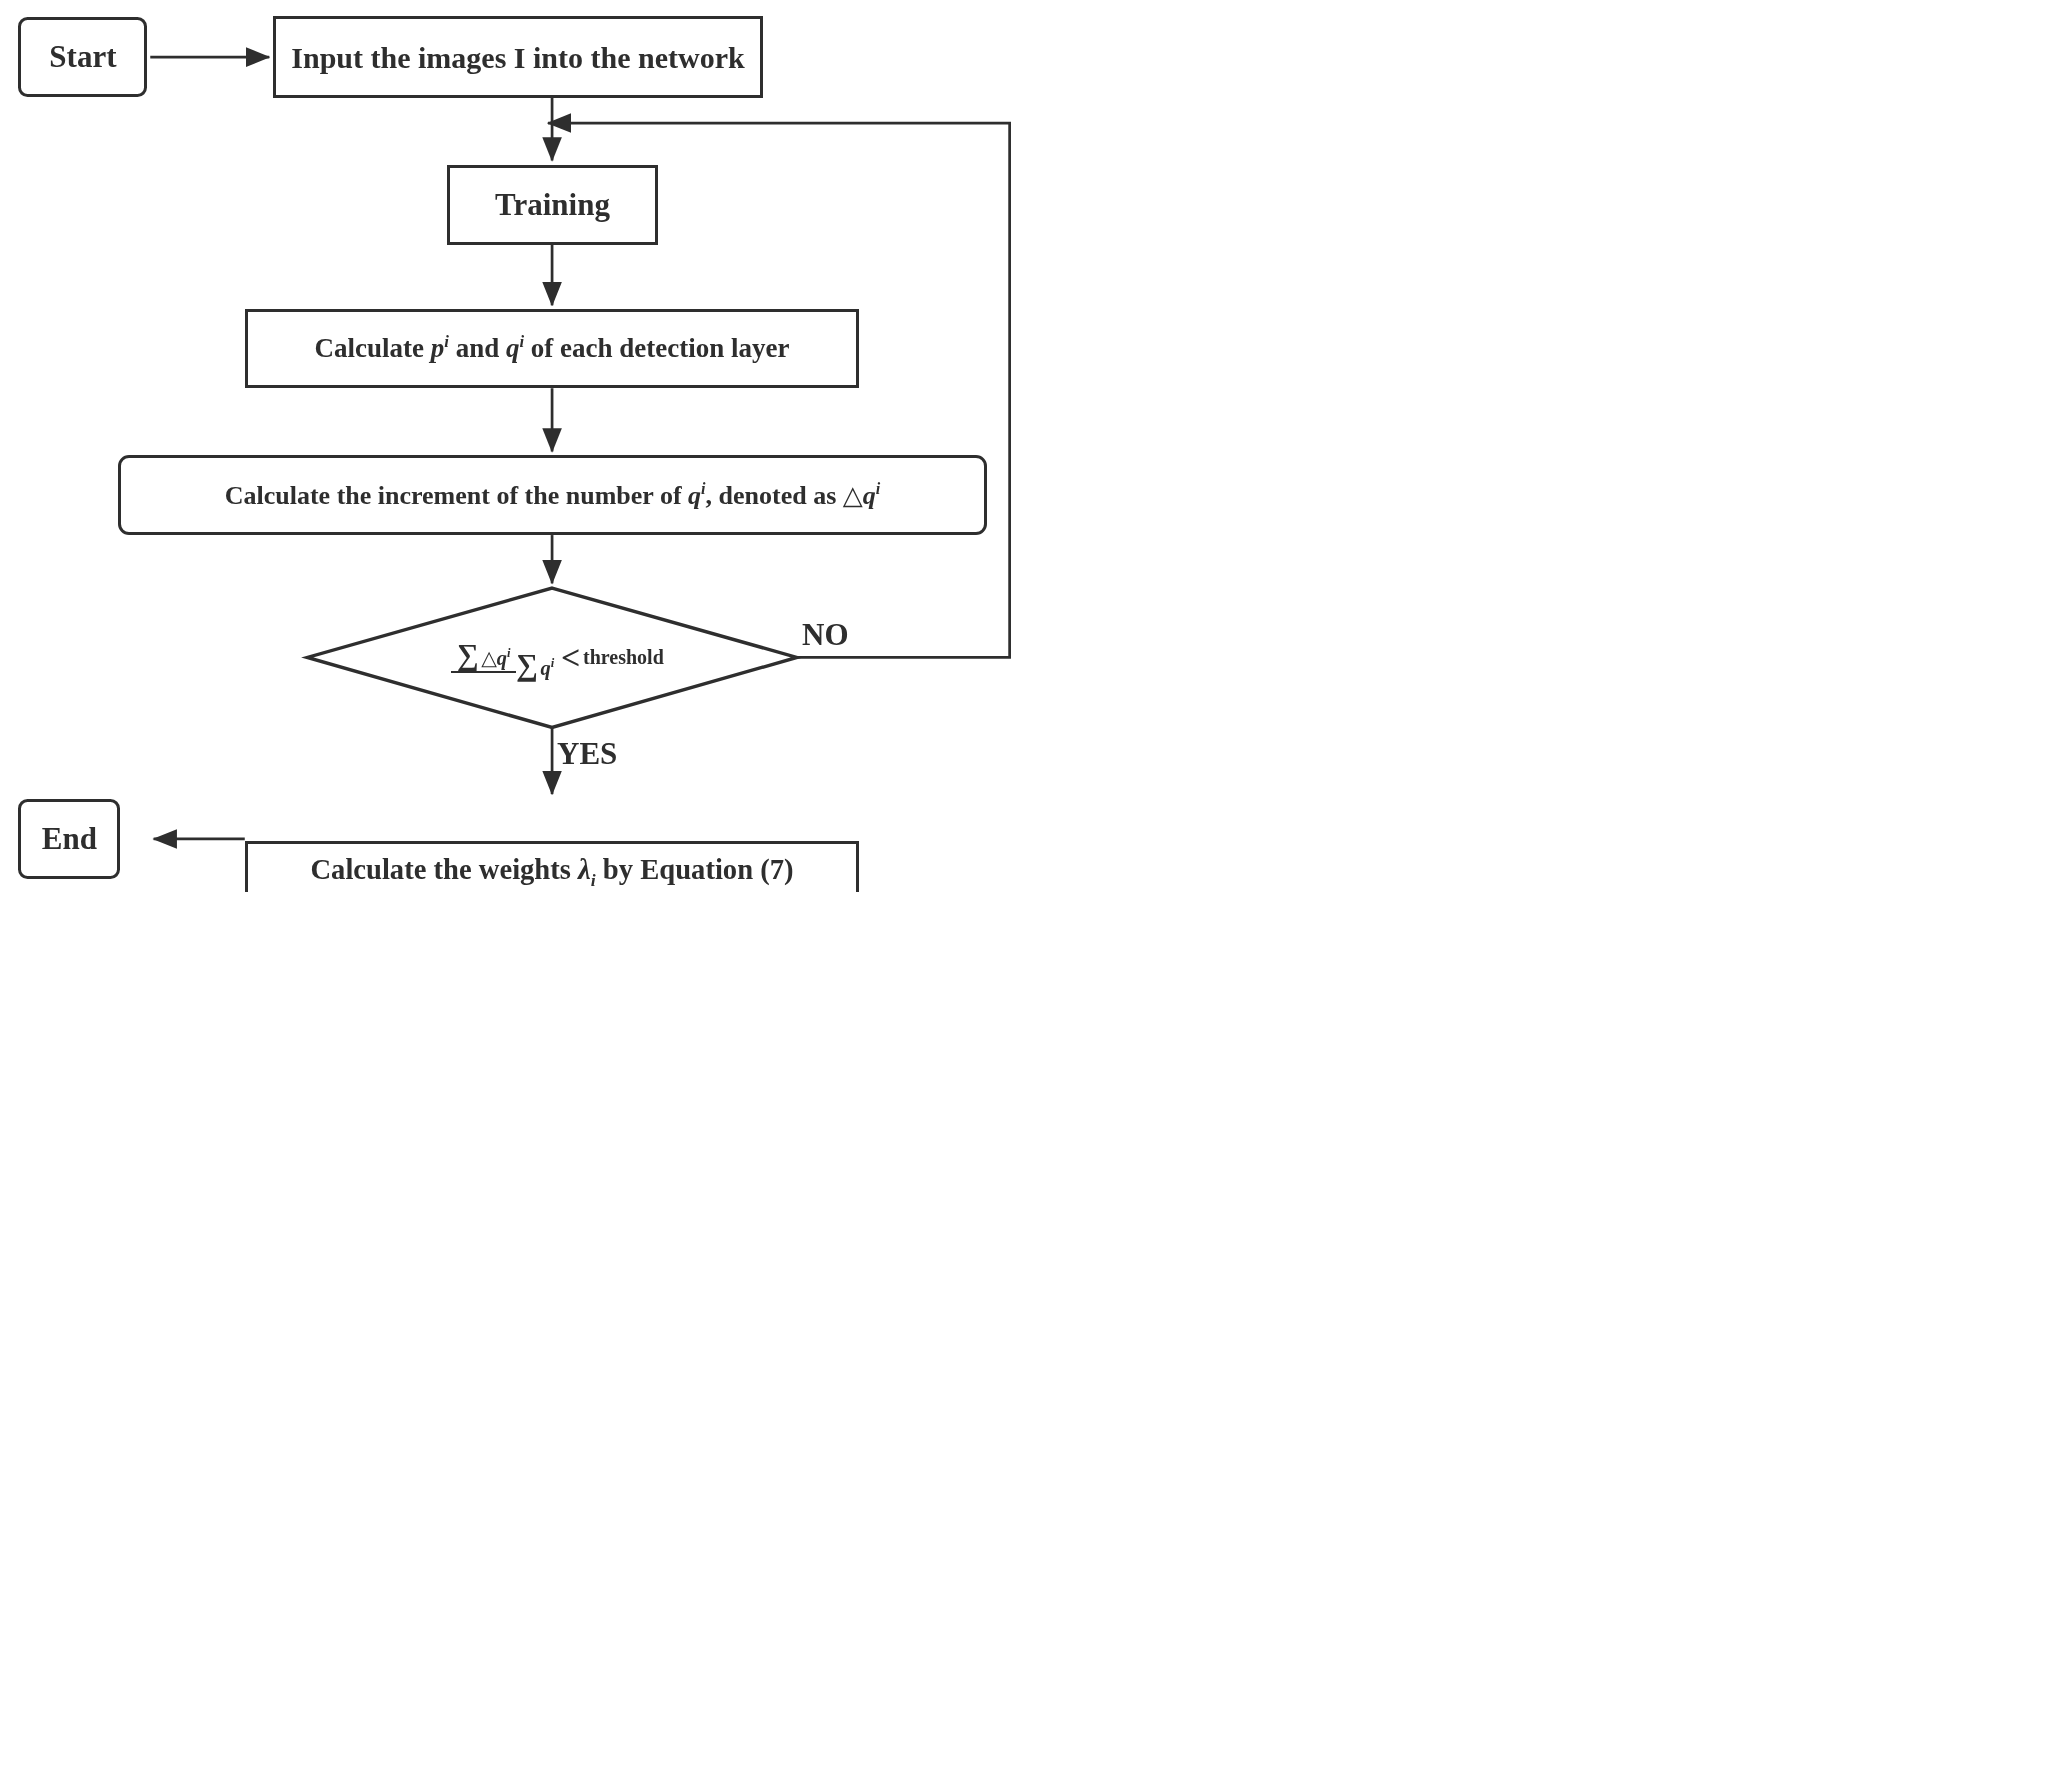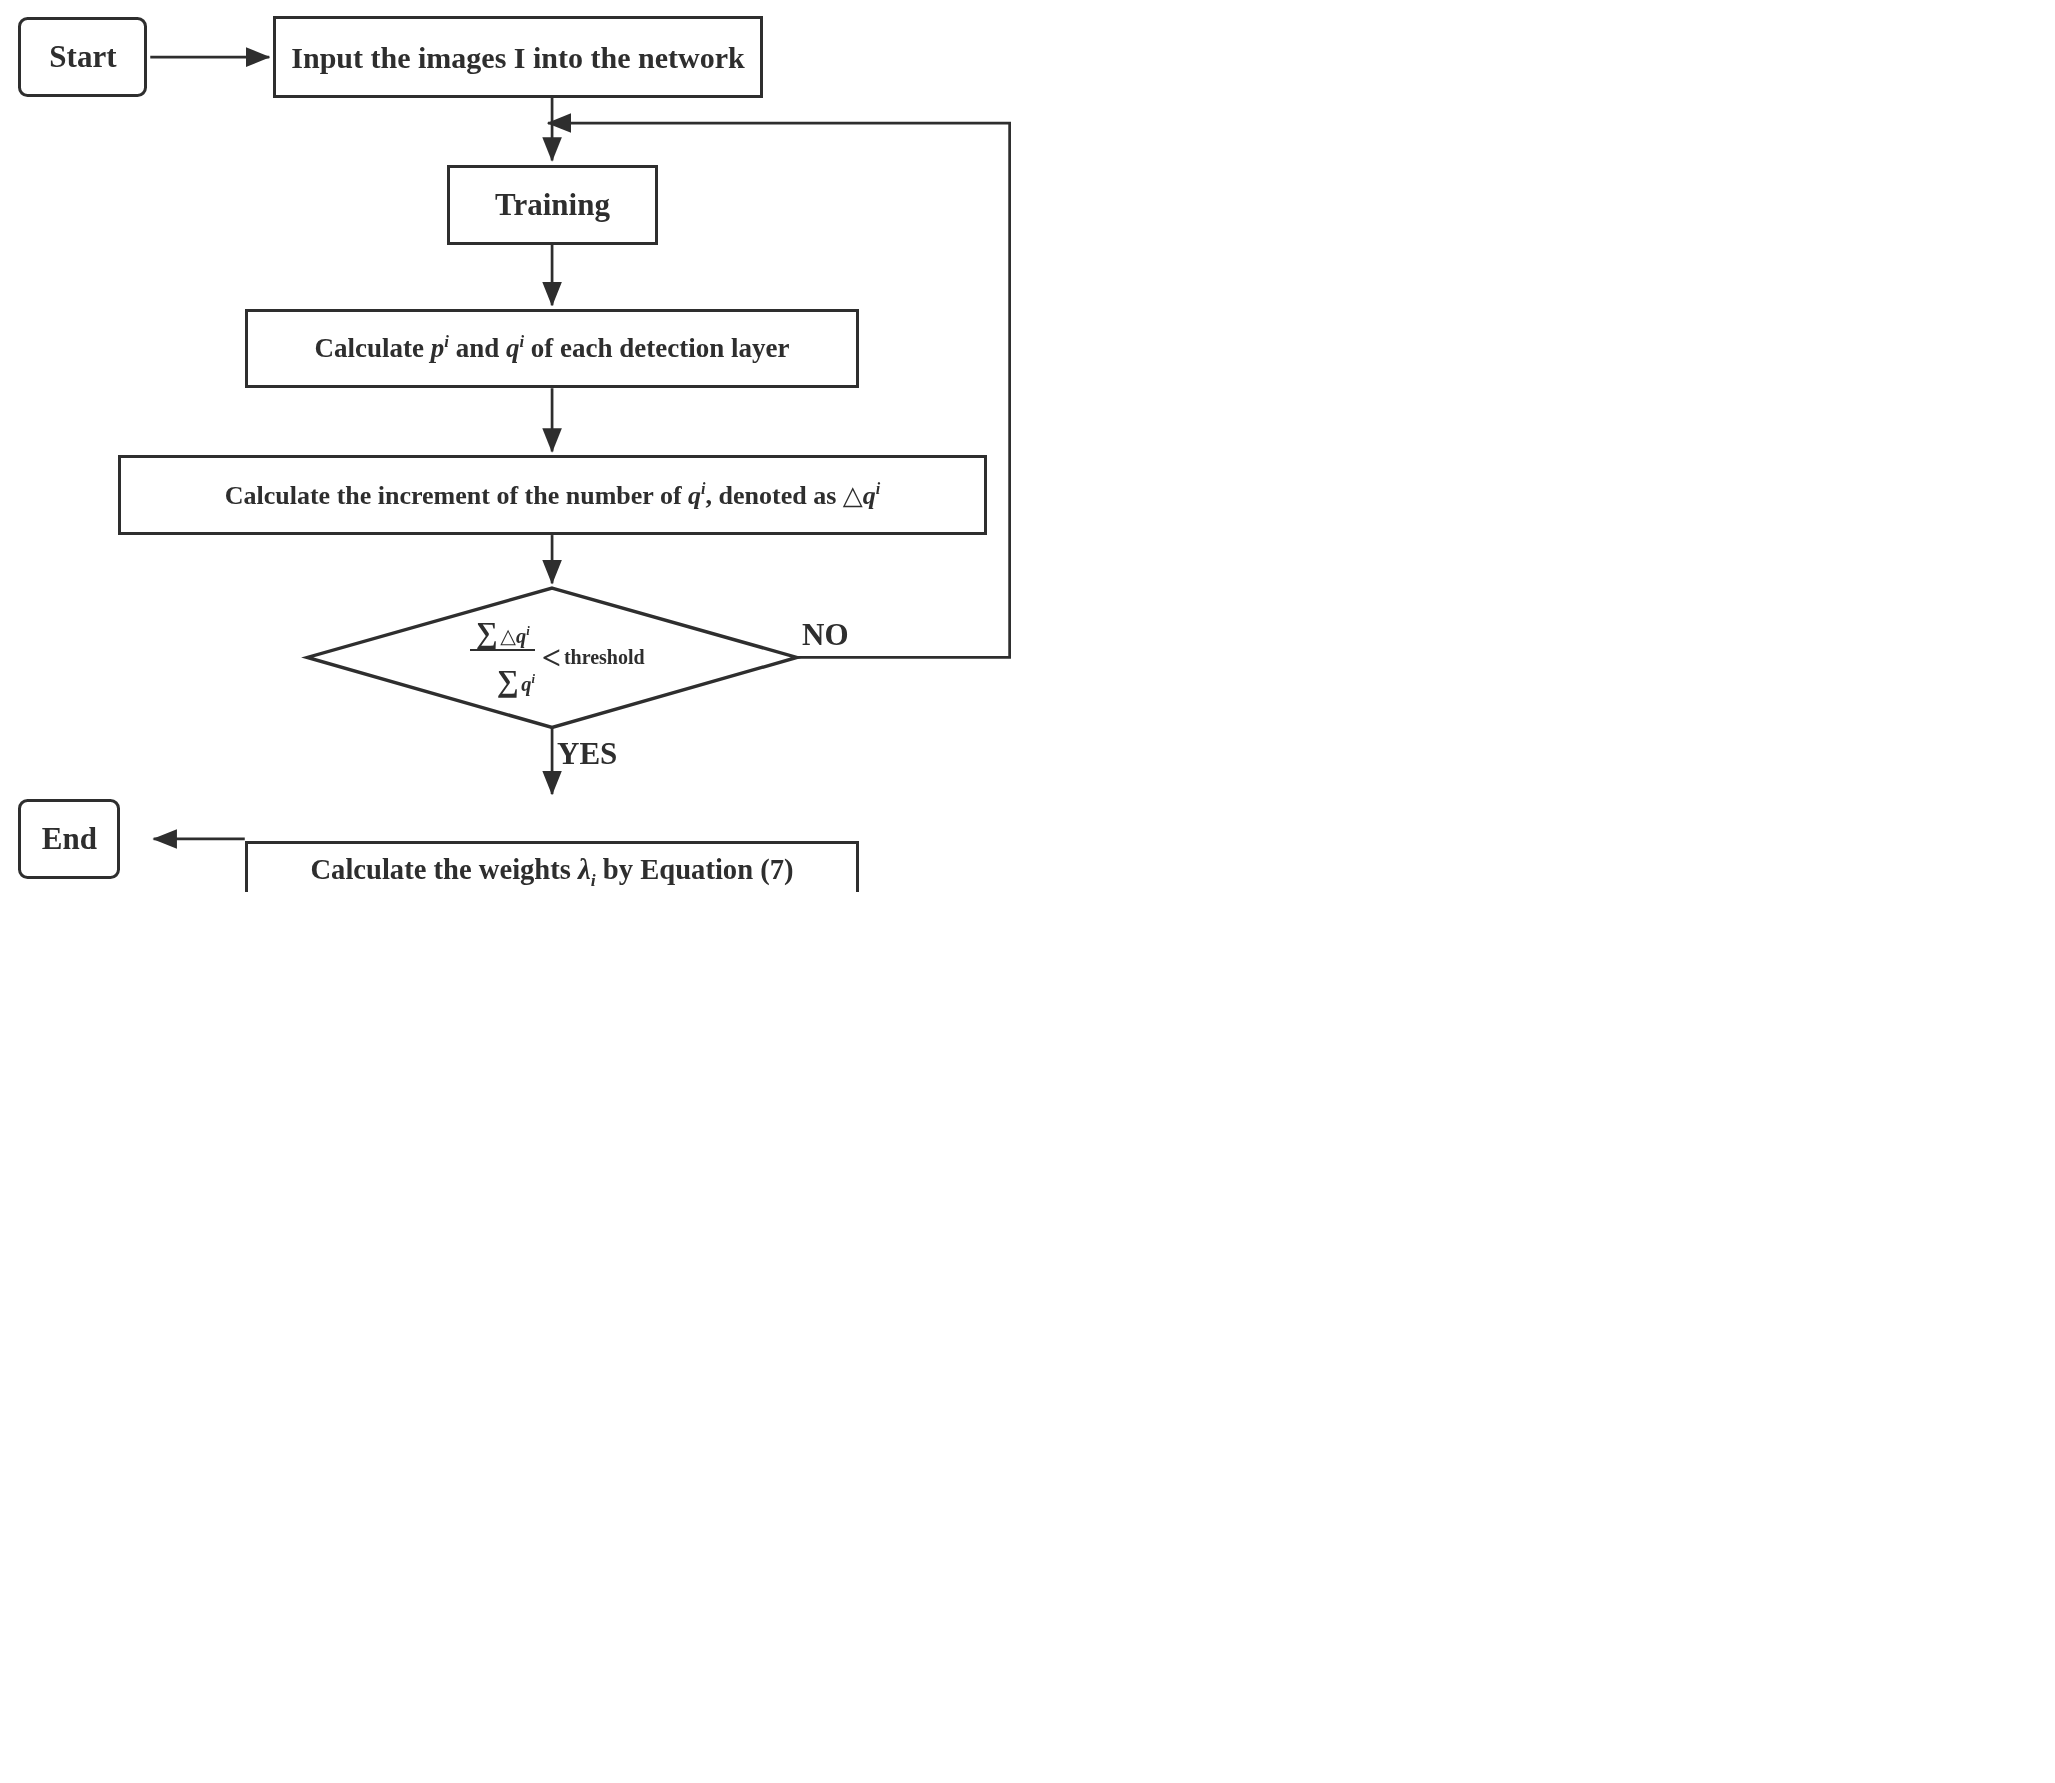--- a/index.html
+++ b/index.html
@@ -23,31 +23,31 @@
     text-align:right;
     font-weight:bold;
     line-height:1.12;
     padding:0 6.8px;
   }
   .node.round{border-radius:9.5px;}
   .fs-start{font-size:31px;}
   .fs-input{font-size:30px;}
   .fs-training{font-size:31px;}
   .fs-calc1{font-size:27px;}
-  .fs-calc2{font-size:26px;}
+  .fs-calc2{font-size:26px;border-radius:11px;}
   .fs-calc3{font-size:28.6px;}
   .mv{font-style:italic;font-weight:bold;}
   sup,sub{font-size:.62em;font-style:italic;font-weight:bold;}
   .decision-content{
     position:absolute;z-index:2;
     display:flex;align-items:center;justify-content:center;
     font-weight:bold;
   }
   .frac{
-    display:inline-flex;flex-direction:column;align-items:flex-end;
+    display:inline-flex;flex-direction:row;align-items:center;
     font-size:20.4px;line-height:1.05;vertical-align:middle;
   }
   .frac .num{border-bottom:2px solid #2e2e2e;padding:0 5.4px 1.4px 5.4px;}
   .frac .den{padding-top:17px;}
   .sigma{font-size:1.5em;line-height:.9;margin-right:2.7px;font-style:normal;}
   .delta{font-style:normal;}
   .op{font-size:34px;margin:0 2.7px 0 6.8px;}
   .cond{font-size:20px;}
   .edge-label{
     position:absolute;z-index:2;

